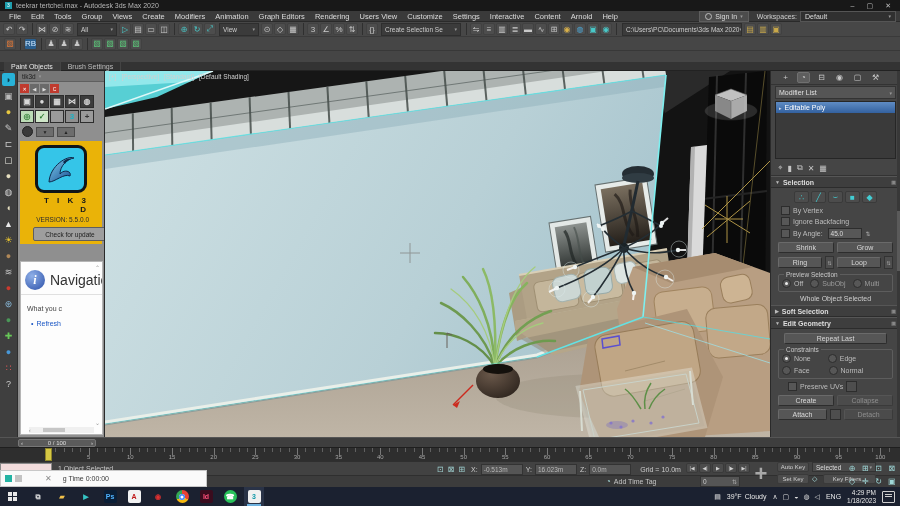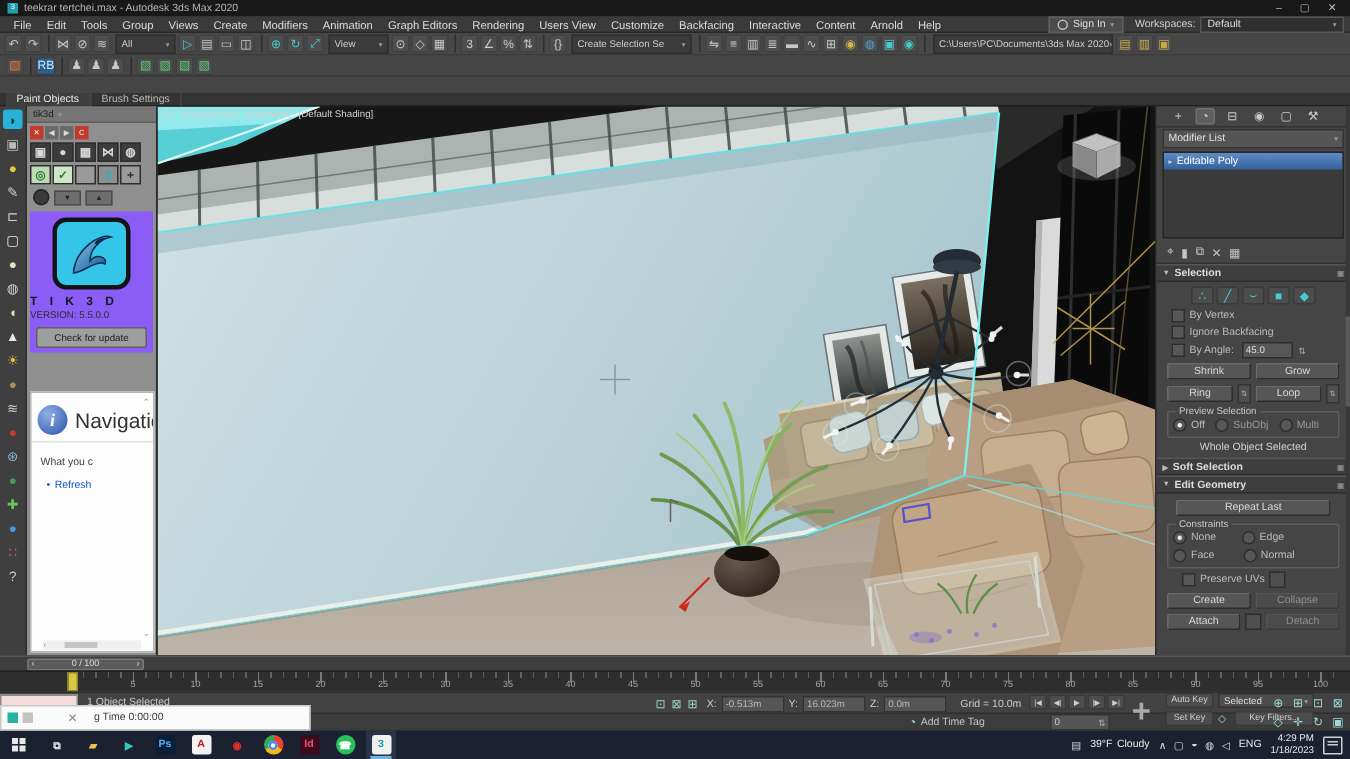--- a/index.html
+++ b/index.html
@@ -52,21 +52,21 @@
   .pl-tools{display:flex;align-items:center;gap:1px;padding:2px 2px 1px}
   .pl-x{width:9px;height:9px;background:#c03a2e;color:#fff;font-size:5px;display:flex;align-items:center;justify-content:center}
   .pl-a{width:9px;height:9px;background:#6a6a6a;color:#ddd;font-size:5px;display:flex;align-items:center;justify-content:center}
   .tk-grid{display:flex;gap:1px;padding:1px 2px}
   .tk-cell{width:14px;height:13px;background:#3c3c3c;color:#d8d8d8;font-size:8px;display:flex;align-items:center;
     justify-content:center;border:1px solid #2d2d2d;box-sizing:border-box;font-weight:bold}
   .pl-knobrow{display:flex;align-items:center;gap:3px;padding:2px 4px}
   .knob{width:9px;height:9px;border-radius:50%;background:#3a3a3a;border:1px solid #222}
   .tri-btn{width:16px;height:8px;background:#6d6d6d;border:1px solid #4c4c4c;color:#222;font-size:5px;
     display:flex;align-items:center;justify-content:center}
-  .logo-wrap{background:#8b5cf6;margin:2px 2px 0;padding:4px 0 3px;text-align:left}
+  .logo-wrap{background:#eab308;margin:2px 2px 0;padding:4px 13px 3px;text-align:right}
   .logo-box{width:52px;height:48px;margin:0 auto;background:#35c5e8;border:3px solid #101417;border-radius:9px;
     display:flex;align-items:center;justify-content:center;box-sizing:border-box}
   .logo-text{font-size:8px;font-weight:bold;letter-spacing:3px;color:#15191c;margin-top:3px}
   .version{font-size:6.5px;color:#2e2e2e;margin-top:2px}
   .update-btn{width:72px;height:12px;margin:4px auto 0;background:#9e9e9e;border:1px solid #5f5f5f;font-size:6.5px;
     color:#1d1d1d;display:flex;align-items:center;justify-content:center;border-radius:2px}
   .navpanel{position:absolute;left:2px;top:190px;width:83px;height:174px;background:#fdfdfd;border:1px solid #b5b5b5;
     box-sizing:border-box;overflow:hidden}
   .nav-top{display:flex;align-items:center;gap:5px;padding:8px 4px 4px;border-bottom:1px solid #e0e0e0}
   .nav-info{width:20px;height:20px;border-radius:50%;background:radial-gradient(circle at 35% 30%,#8fb0e8,#2b4fa8);
@@ -227,21 +227,21 @@
         <span class="menu-item">Tools</span>
         <span class="menu-item">Group</span>
         <span class="menu-item">Views</span>
         <span class="menu-item">Create</span>
         <span class="menu-item">Modifiers</span>
         <span class="menu-item">Animation</span>
         <span class="menu-item">Graph Editors</span>
         <span class="menu-item">Rendering</span>
         <span class="menu-item">Users View</span>
         <span class="menu-item">Customize</span>
-        <span class="menu-item">Backfacing</span>
+        <span class="menu-item">Settings</span>
         <span class="menu-item">Interactive</span>
         <span class="menu-item">Content</span>
         <span class="menu-item">Arnold</span>
         <span class="menu-item">Help</span>
       </div>
     <div class="signin">
       <span class="per"></span>
       <span>Sign In</span>
       <span class="dd">▾</span>
     </div>

